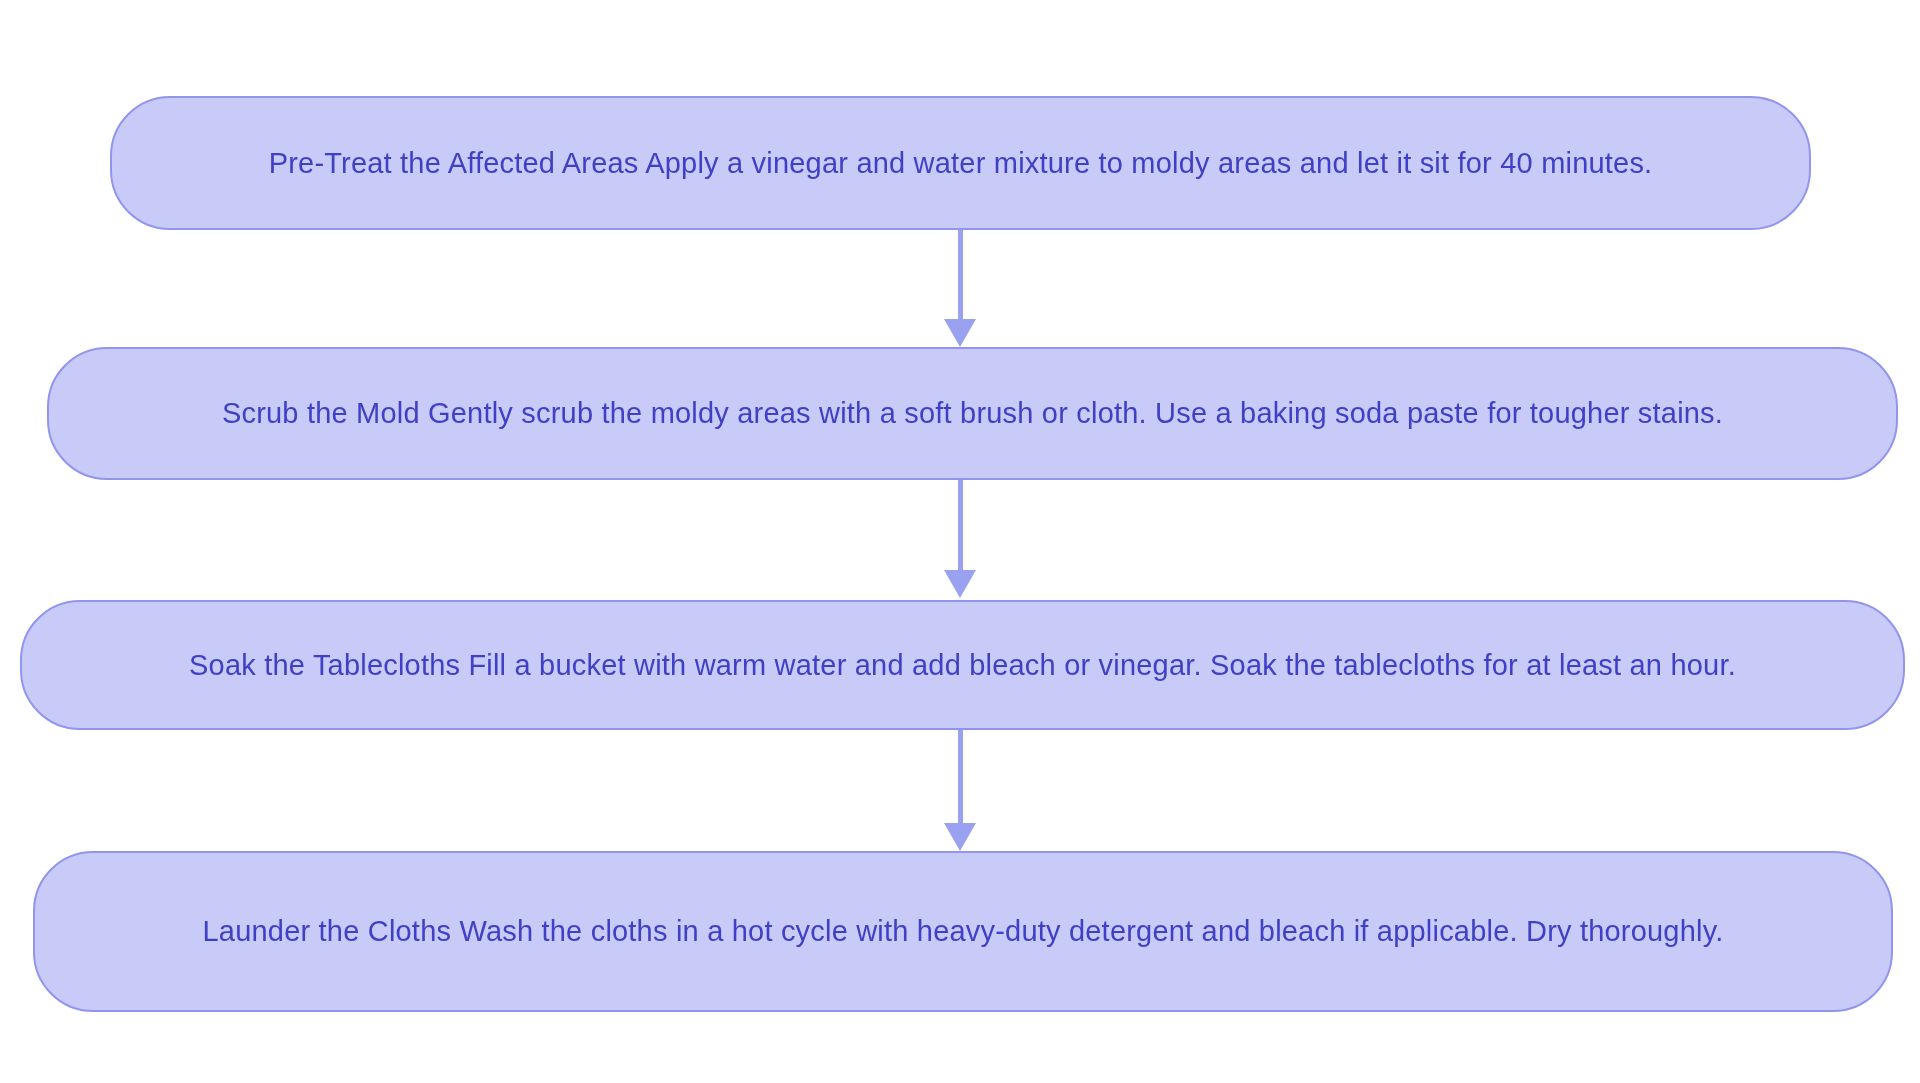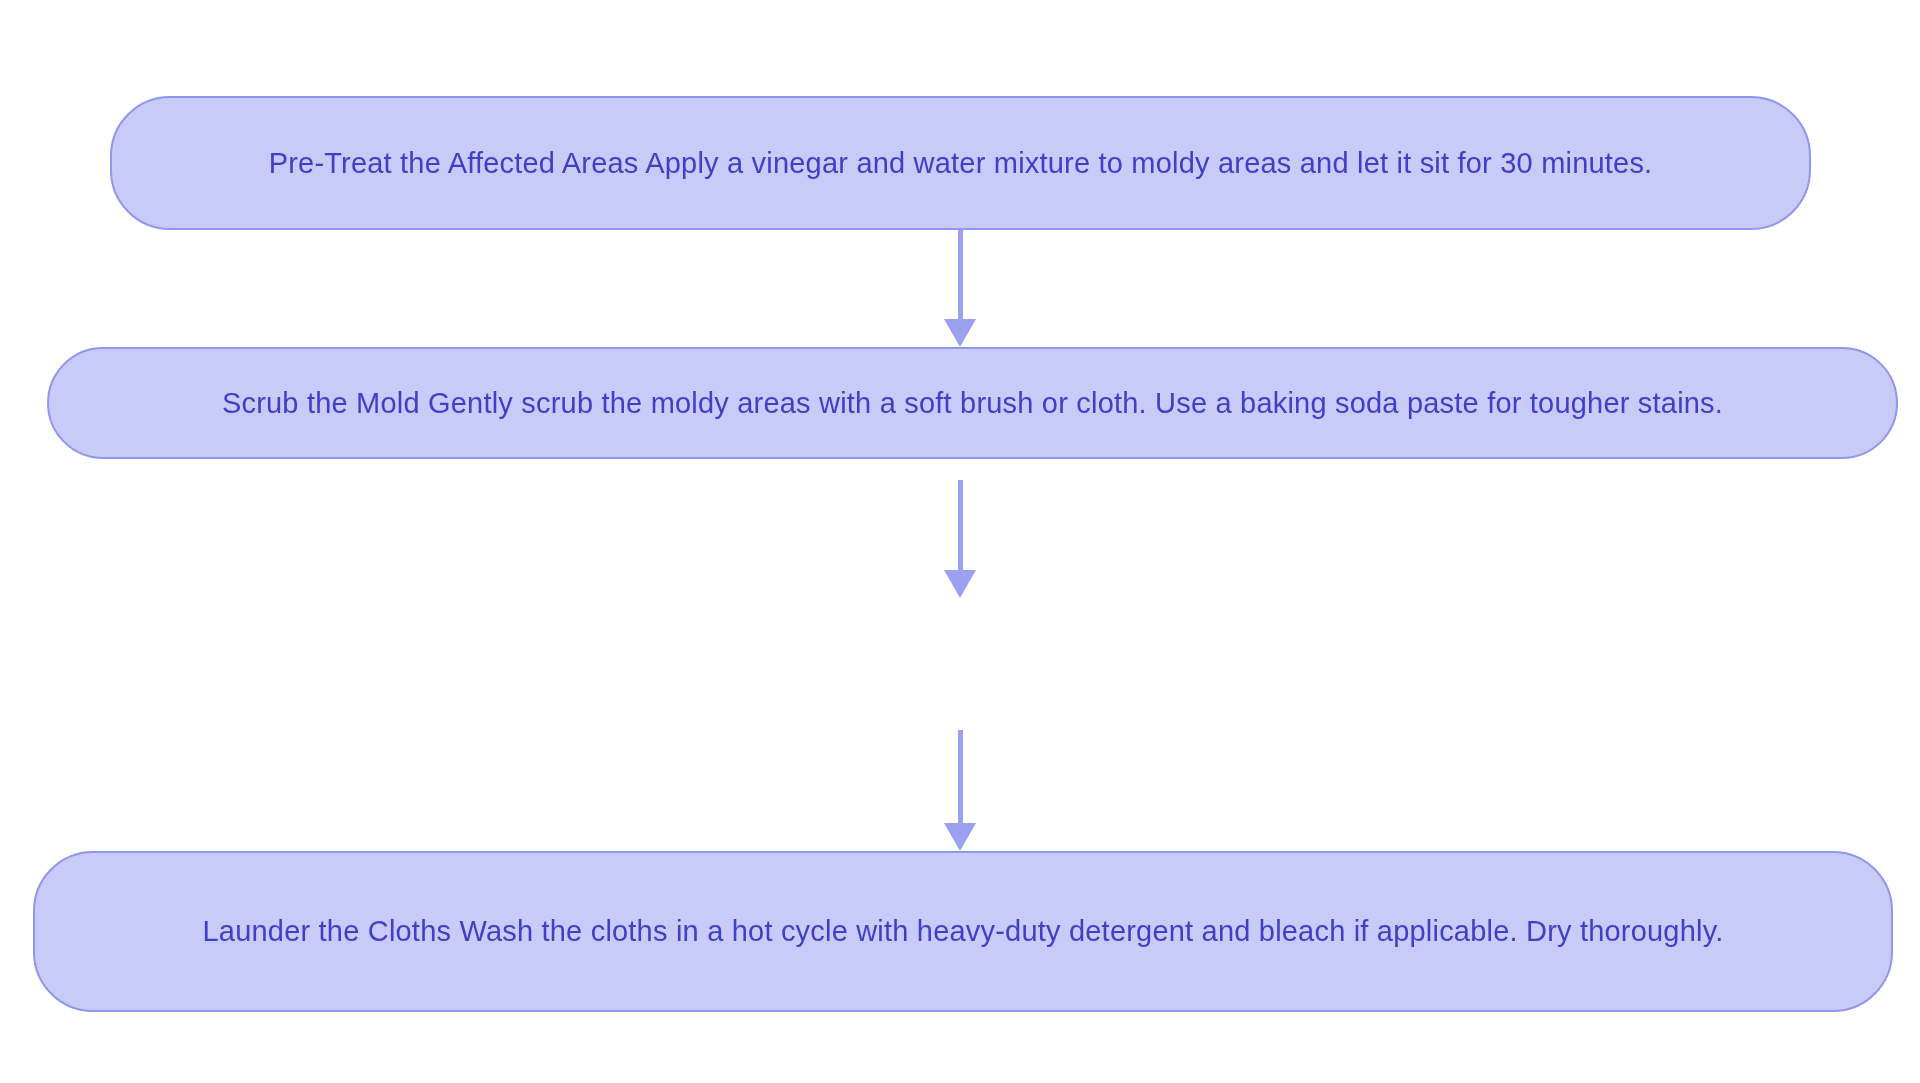--- a/index.html
+++ b/index.html
@@ -25,21 +25,21 @@
     display: flex;
     align-items: center;
     justify-content: center;
     color: var(--text, #4040c6);
     font-size: 29px;
     letter-spacing: 0.2px;
     white-space: nowrap;
     text-align: center;
   }
   .node-1 { left: 110px; top:  96px; width: 1701px; height: 134px; }
-  .node-2 { left:  47px; top: 347px; width: 1851px; height: 112px; }
+  .node-2 { left:  47px; top: 347px; width: 1851px; height: 133px; }
   .node-3 { left:  20px; top: 600px; width: 1885px; height: 130px; }
   .node-4 { left:  33px; top: 851px; width: 1860px; height: 161px; }
 
   .arrow {
     position: absolute;
     width: 32px;
     display: flex;
     flex-direction: column;
     align-items: center;
     left: 944px;
@@ -60,37 +60,40 @@
     border-right: 16px solid transparent;
     border-top: 28px solid var(--arrow, #9ba1f1);
   }
 </style>
 </head>
 <body>
 
 <div class="canvas">
 
   <div class="flow-node node-1">
-    <span>Pre-Treat the Affected Areas Apply a vinegar and water mixture to moldy areas and let it sit for 30 minutes.</span>
+    <span>Pre-Treat the Affected Areas Apply a vinegar and water mixture to moldy areas and let it sit for 40 minutes.</span>
   </div>
 
   <div class="arrow arrow-1">
     <div class="arrow-line"></div>
     <div class="arrow-head"></div>
   </div>
 
   <div class="flow-node node-2">
     <span>Scrub the Mold Gently scrub the moldy areas with a soft brush or cloth. Use a baking soda paste for tougher stains.</span>
   </div>
 
   <div class="arrow arrow-2">
     <div class="arrow-line"></div>
     <div class="arrow-head"></div>
   </div>
 
+  <div class="flow-node node-3">
+    <span>Soak the Tablecloths Fill a bucket with warm water and add bleach or vinegar. Soak the tablecloths for at least an hour.</span>
+  </div>
 
   <div class="arrow arrow-3">
     <div class="arrow-line"></div>
     <div class="arrow-head"></div>
   </div>
 
   <div class="flow-node node-4">
     <span>Launder the Cloths Wash the cloths in a hot cycle with heavy-duty detergent and bleach if applicable. Dry thoroughly.</span>
   </div>
 

